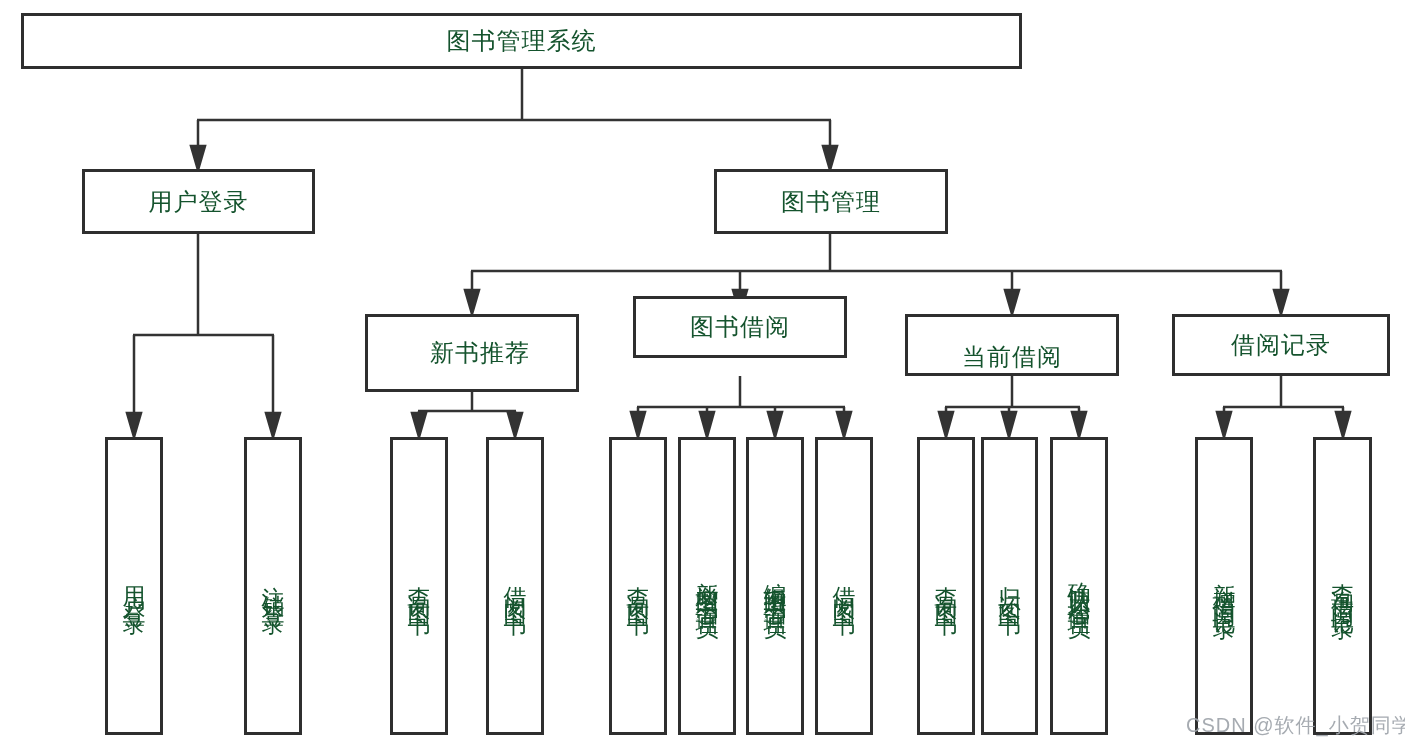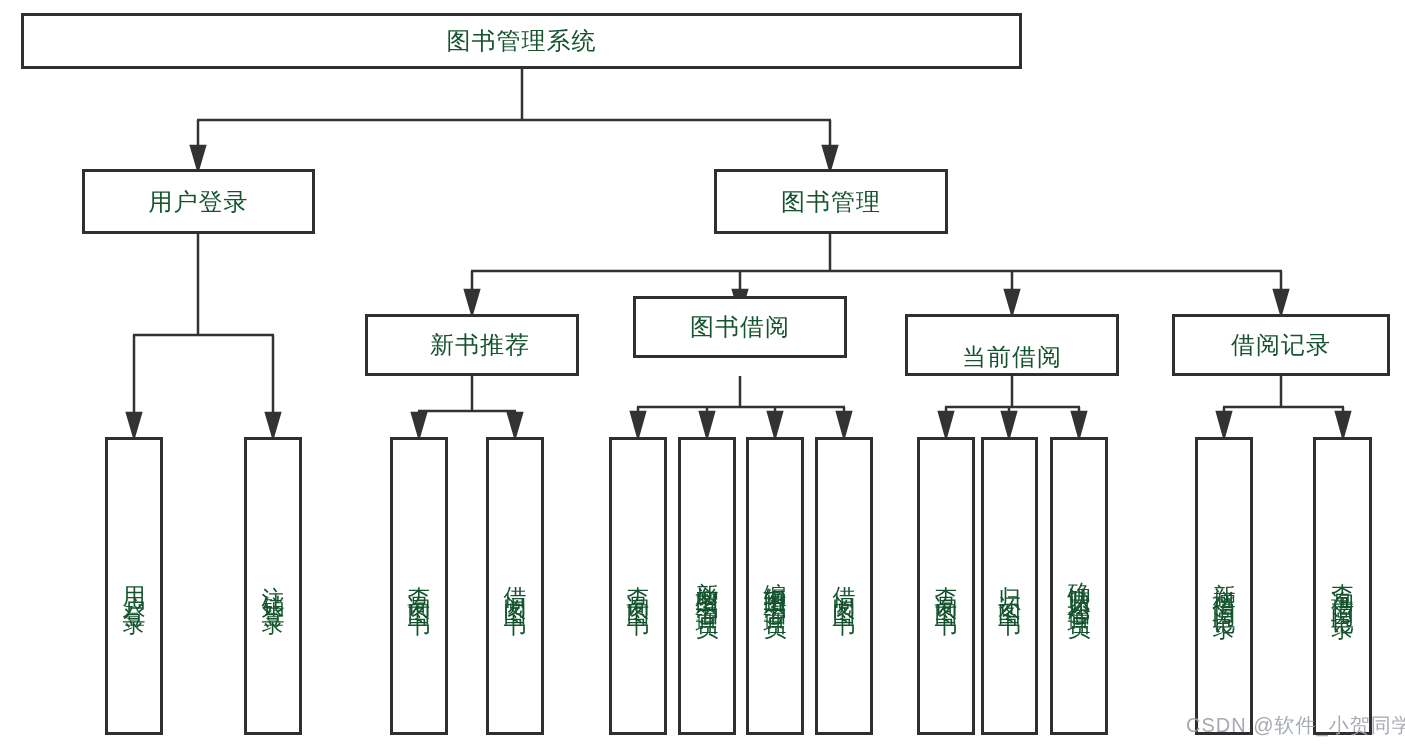--- a/index.html
+++ b/index.html
@@ -104,21 +104,21 @@
     <span>图书管理系统</span>
   </div>
 
   <div class="node h" style="left:82px;top:169px;width:233px;height:65px;">
     <span>用户登录</span>
   </div>
   <div class="node h" style="left:714px;top:169px;width:234px;height:65px;">
     <span>图书管理</span>
   </div>
 
-  <div class="node h" style="left:365px;top:314px;width:214px;height:62px;padding-left:16px;">
+  <div class="node h" style="left:365px;top:314px;width:214px;height:78px;padding-left:16px;">
     <span>新书推荐</span>
   </div>
   <div class="node h" style="left:633px;top:296px;width:214px;height:62px;">
     <span>图书借阅</span>
   </div>
   <div class="node h" style="left:905px;top:314px;width:214px;height:62px;align-items:flex-end;">
     <span>当前借阅</span>
   </div>
   <div class="node h" style="left:1172px;top:314px;width:218px;height:62px;text-align:right;">
     <span>借阅记录</span>

